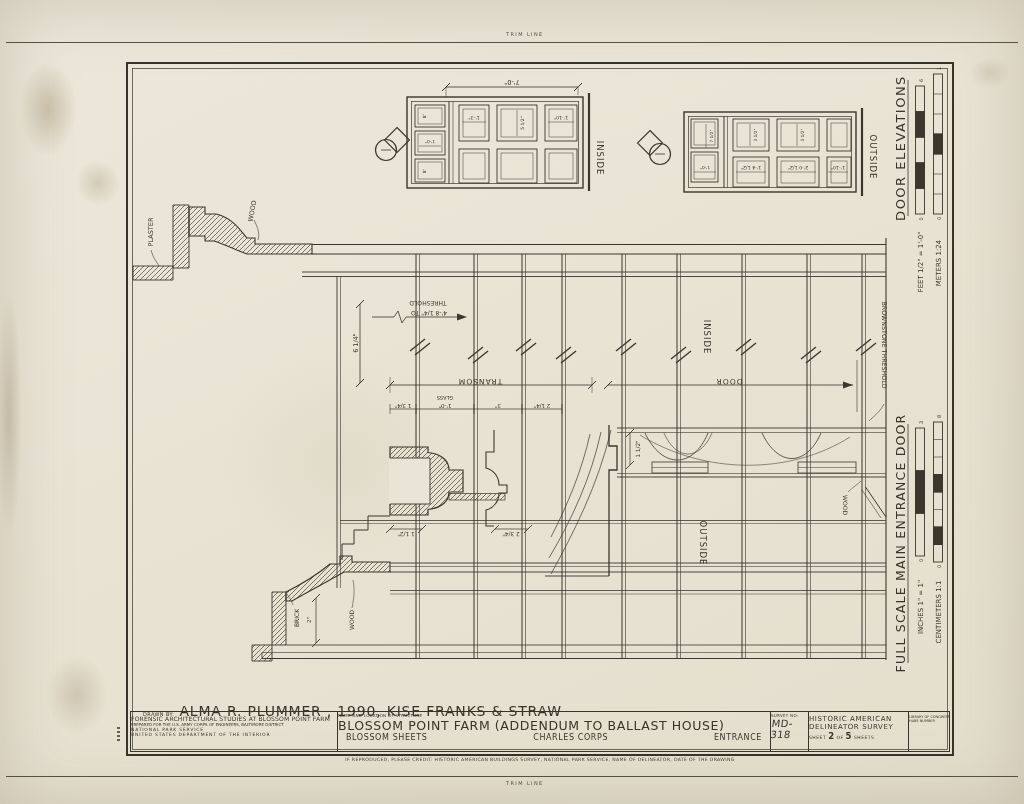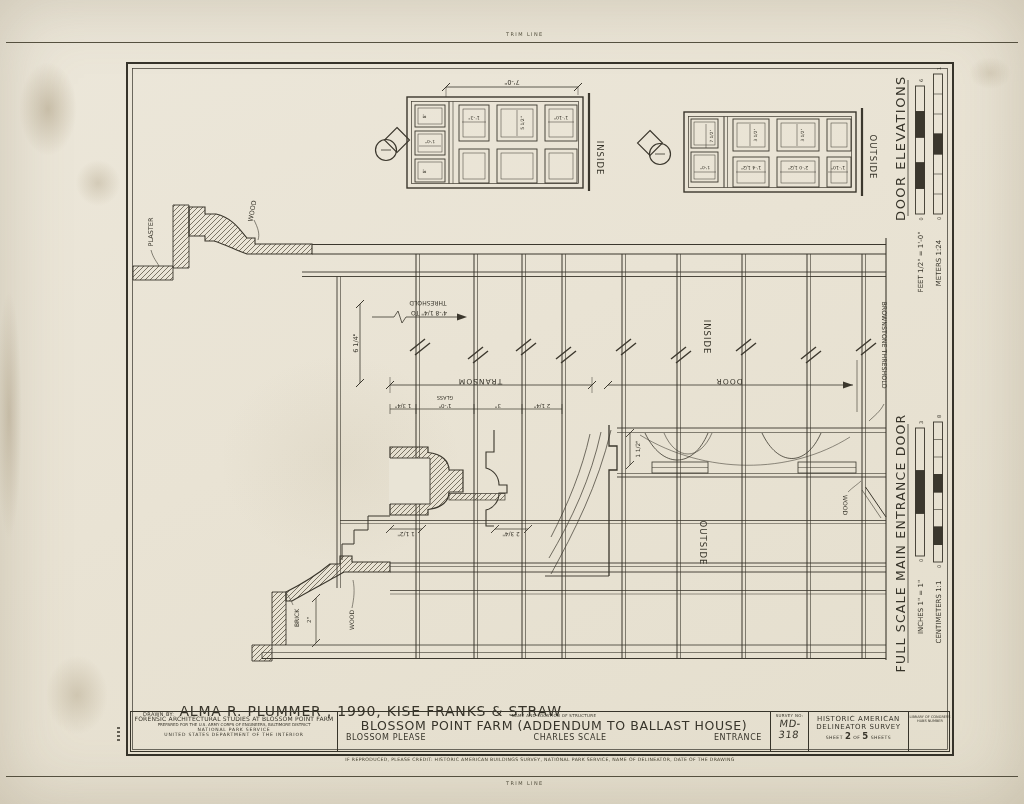--- a/index.html
+++ b/index.html
@@ -14,21 +14,21 @@
   svg{position:absolute;inset:0}
   svg text{fill:#37342a;font-family:"DejaVu Sans",sans-serif}
   .abs{position:absolute}
   .main-title{font-size:21px;letter-spacing:2.4px;white-space:nowrap;color:#332f26}
   .drawnby-label{font-size:5px;letter-spacing:.4px}
   .drawnby-value{font-size:14px;letter-spacing:.8px}
   .tb-outer{position:absolute;border:1.5px solid #37342a;box-sizing:border-box}
   .tb-cell{position:absolute;top:0;bottom:0;border-right:1.3px solid #37342a;box-sizing:border-box;overflow:hidden}
   .tb-cell:last-child{border-right:none}
   .tiny{font-size:4px;letter-spacing:.3px}
-  .center{text-align:center}
+  .center{text-align:left}
   .structure-name{font-size:12.5px;letter-spacing:.6px;white-space:nowrap}
   .loc-row{display:flex;justify-content:space-between;font-size:8px;letter-spacing:.6px;padding:0 8px}
   .agency1{font-size:6px;letter-spacing:.2px;white-space:nowrap}
   .agency2{font-size:4px;white-space:nowrap}
   .agency3{font-size:4.5px;letter-spacing:.8px}
   .habs{font-size:7px;font-weight:400;letter-spacing:.6px}
   .sheetline{font-size:4.5px;letter-spacing:.5px}
   .sheet-big{font-size:8.5px;font-weight:600}
   .survey-no{font-size:10px;transform:skewX(-7deg);letter-spacing:.5px}
   .credit-line{font-size:4.6px;letter-spacing:.35px;text-align:center;color:#45412f}
@@ -406,22 +406,22 @@
     <div class="tb-cell center" style="left:0;width:207px;padding-top:3px">
       <div class="agency1">FORENSIC ARCHITECTURAL STUDIES AT BLOSSOM POINT FARM</div>
       <div class="agency2">PREPARED FOR THE U.S. ARMY CORPS OF ENGINEERS, BALTIMORE DISTRICT</div>
       <div class="agency3">NATIONAL PARK SERVICE</div>
       <div class="agency3">UNITED STATES DEPARTMENT OF THE INTERIOR</div>
     </div>
     <div class="tb-cell" style="left:207px;width:433px">
       <div class="tiny center" style="padding-top:1px">NAME AND LOCATION OF STRUCTURE</div>
       <div class="structure-name center">BLOSSOM POINT FARM (ADDENDUM TO BALLAST HOUSE)</div>
       <div class="loc-row">
-        <span>BLOSSOM PLEASE</span>
-        <span>CHARLES SCALE</span>
+        <span>BLOSSOM SHEETS</span>
+        <span>CHARLES CORPS</span>
         <span>ENTRANCE</span>
       </div>
     </div>
     <div class="tb-cell center" style="left:640px;width:38px">
       <div class="tiny" style="padding-top:1px">SURVEY NO:</div>
       <div class="survey-no">MD-318</div>
     </div>
     <div class="tb-cell center" style="left:678px;width:100px;padding-top:3px">
       <div class="habs">HISTORIC AMERICAN</div>
       <div class="habs">DELINEATOR SURVEY</div>

